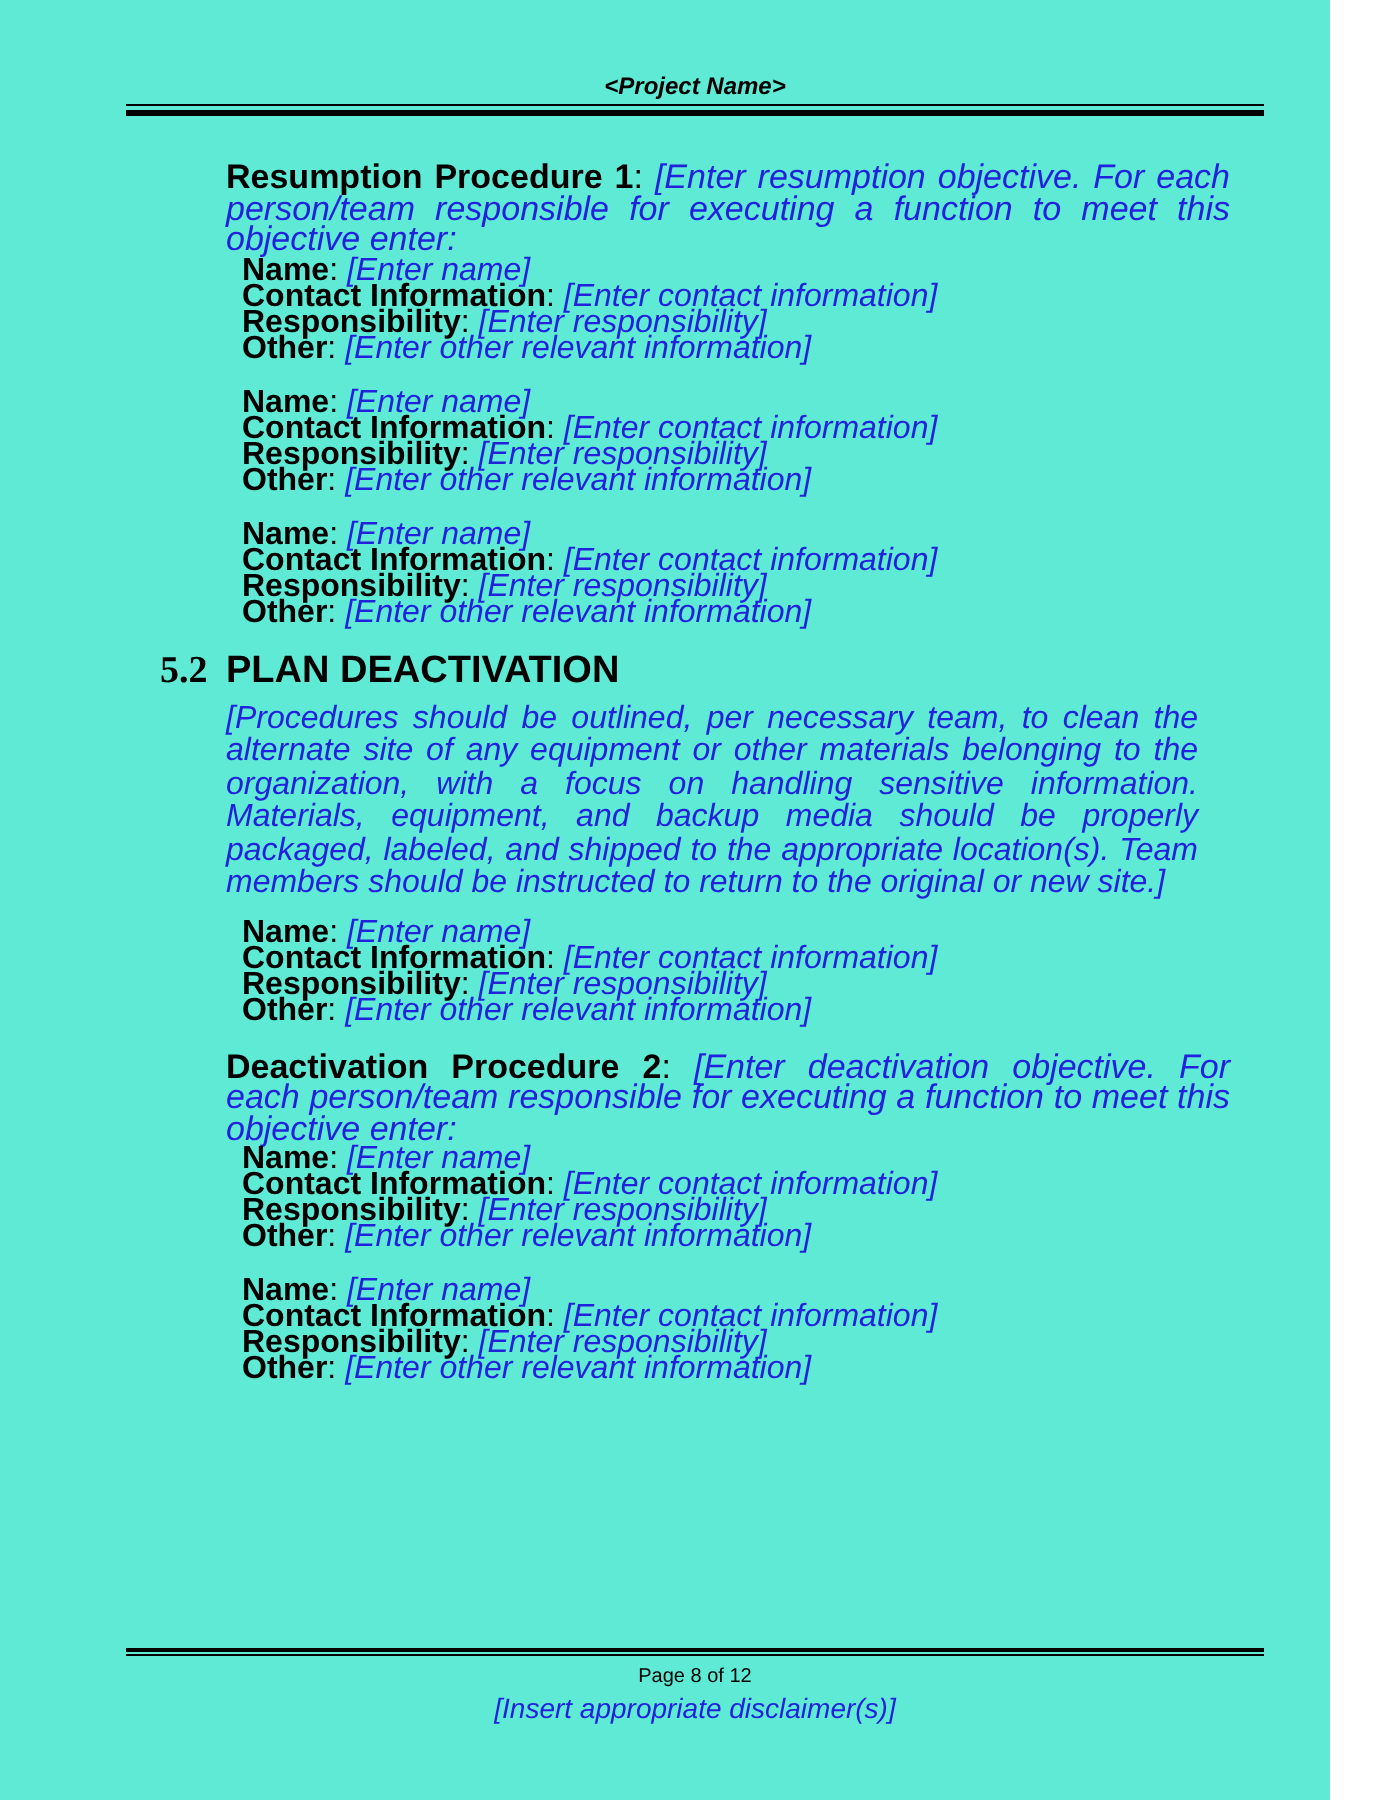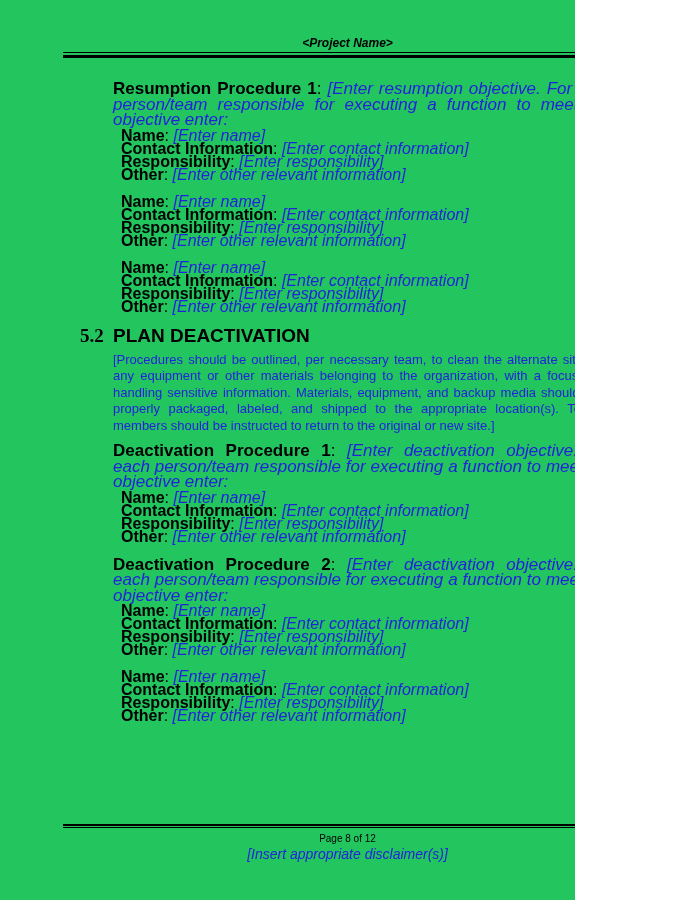--- a/index.html
+++ b/index.html
@@ -1,22 +1,22 @@
 <!DOCTYPE html>
 <html style="--ph-blue: #2222dd;"><head>
 <meta charset="utf-8">
 <style>
   :root { --ph-blue: #2222dd; }
   * { box-sizing: border-box; }
   html, body { margin: 0; padding: 0; background: #ffffff; }
   .page {
     position: relative;
-    width: 575px;
+    width: 665px;
     height: 900px;
-    background: #22c55e;
+    background: #5eead4;
     font-family: "Liberation Sans", sans-serif;
     color: #000000;
     overflow: hidden;
   }
 
   
   .header { position: absolute; left: 63px; top: 36px; width: 569px; }
   .header-title {
     text-align: center;
     font-weight: bold;
@@ -51,24 +51,25 @@
     line-height: 17px;
     font-weight: bold;
   }
   .sec-num {
     font-family: "Liberation Serif", serif;
     display: inline-block;
     width: 33px;
   }
   .intro {
     margin: 0 16px 9px 0;
-    font-size: 13px;
+    font-size: 16px;
     line-height: 16.5px;
     text-align: justify;
     color: var(--ph-blue);
+    font-style: italic;
   }
 
   
   .footer { position: absolute; left: 63px; top: 824px; width: 569px; text-align: center; }
   .footer-bar-thick { height: 2px; background: #000; margin-bottom: 1px; }
   .footer-bar-thin { height: 1px; background: #000; }
   .footer-page { font-size: 10px; line-height: 13px; margin-top: 4px; }
   .footer-disclaimer {
     font-size: 14px;
     line-height: 13px;
@@ -110,21 +111,20 @@
       <div class="field-row"><span class="fb">Responsibility</span><span>:</span> <span class="ph-sm">[Enter responsibility]</span></div>
       <div class="field-row"><span class="fb">Other</span><span>:</span> <span class="ph-sm">[Enter other relevant information]</span></div>
     </div>
 
     <div class="section-heading">
       <span class="sec-num">5.2</span><span class="sec-title">PLAN DEACTIVATION</span>
     </div>
     <p class="intro">[Procedures should be outlined, per necessary team, to clean the alternate site of any equipment or other materials belonging to the organization, with a focus on handling sensitive information. Materials, equipment, and backup media should be properly packaged, labeled, and shipped to the appropriate location(s). Team members should be instructed to return to the original or new site.]</p>
 
     <div class="proc-block">
-      <p class="proc-para"><span class="b">Deactivation Procedure 1</span><span>:</span> <span class="ph">[Enter deactivation objective. For each person/team responsible for executing a function to meet this objective enter:</span></p>
       <div class="field-row"><span class="fb">Name</span><span>:</span> <span class="ph-sm">[Enter name]</span></div>
       <div class="field-row"><span class="fb">Contact Information</span><span>:</span> <span class="ph-sm">[Enter contact information]</span></div>
       <div class="field-row"><span class="fb">Responsibility</span><span>:</span> <span class="ph-sm">[Enter responsibility]</span></div>
       <div class="field-row"><span class="fb">Other</span><span>:</span> <span class="ph-sm">[Enter other relevant information]</span></div>
     </div>
 
     <div class="proc-block">
       <p class="proc-para"><span class="b">Deactivation Procedure 2</span><span>:</span> <span class="ph">[Enter deactivation objective. For each person/team responsible for executing a function to meet this objective enter:</span></p>
       <div class="field-row"><span class="fb">Name</span><span>:</span> <span class="ph-sm">[Enter name]</span></div>
       <div class="field-row"><span class="fb">Contact Information</span><span>:</span> <span class="ph-sm">[Enter contact information]</span></div>

